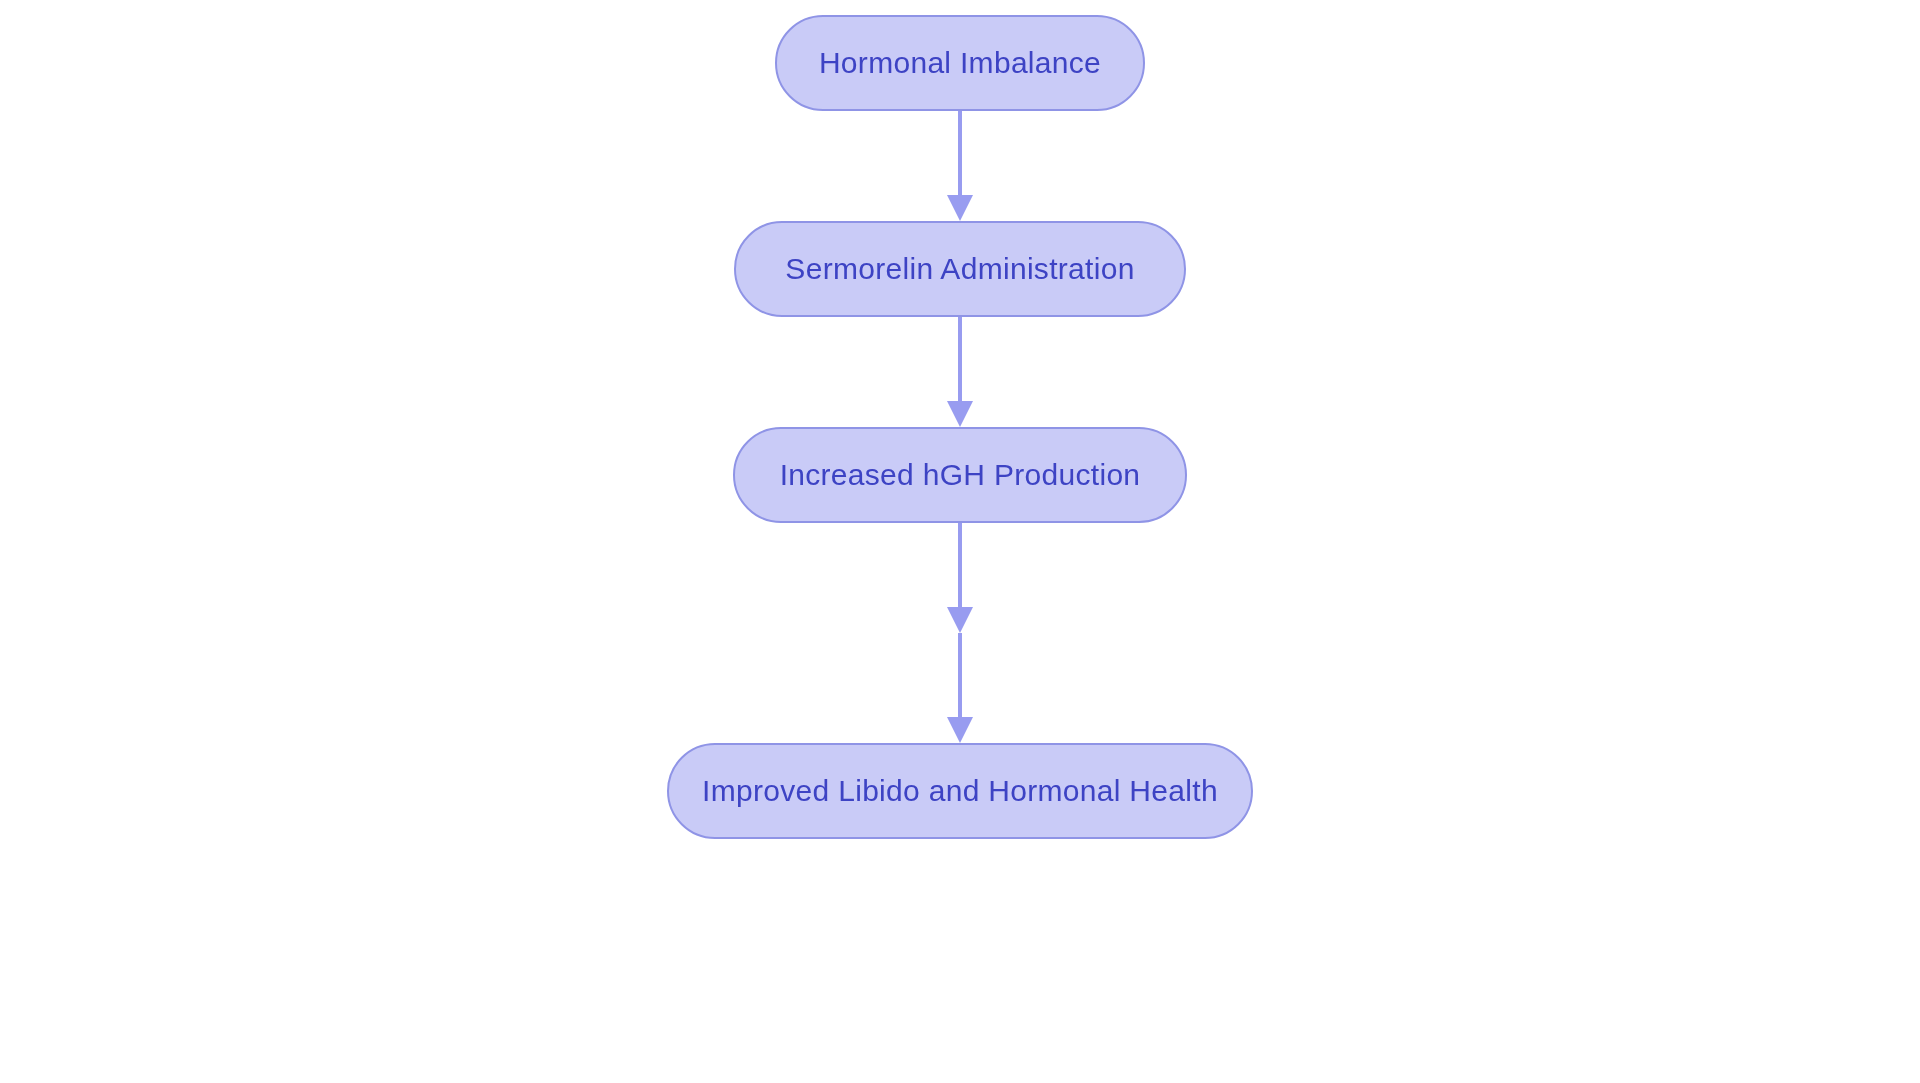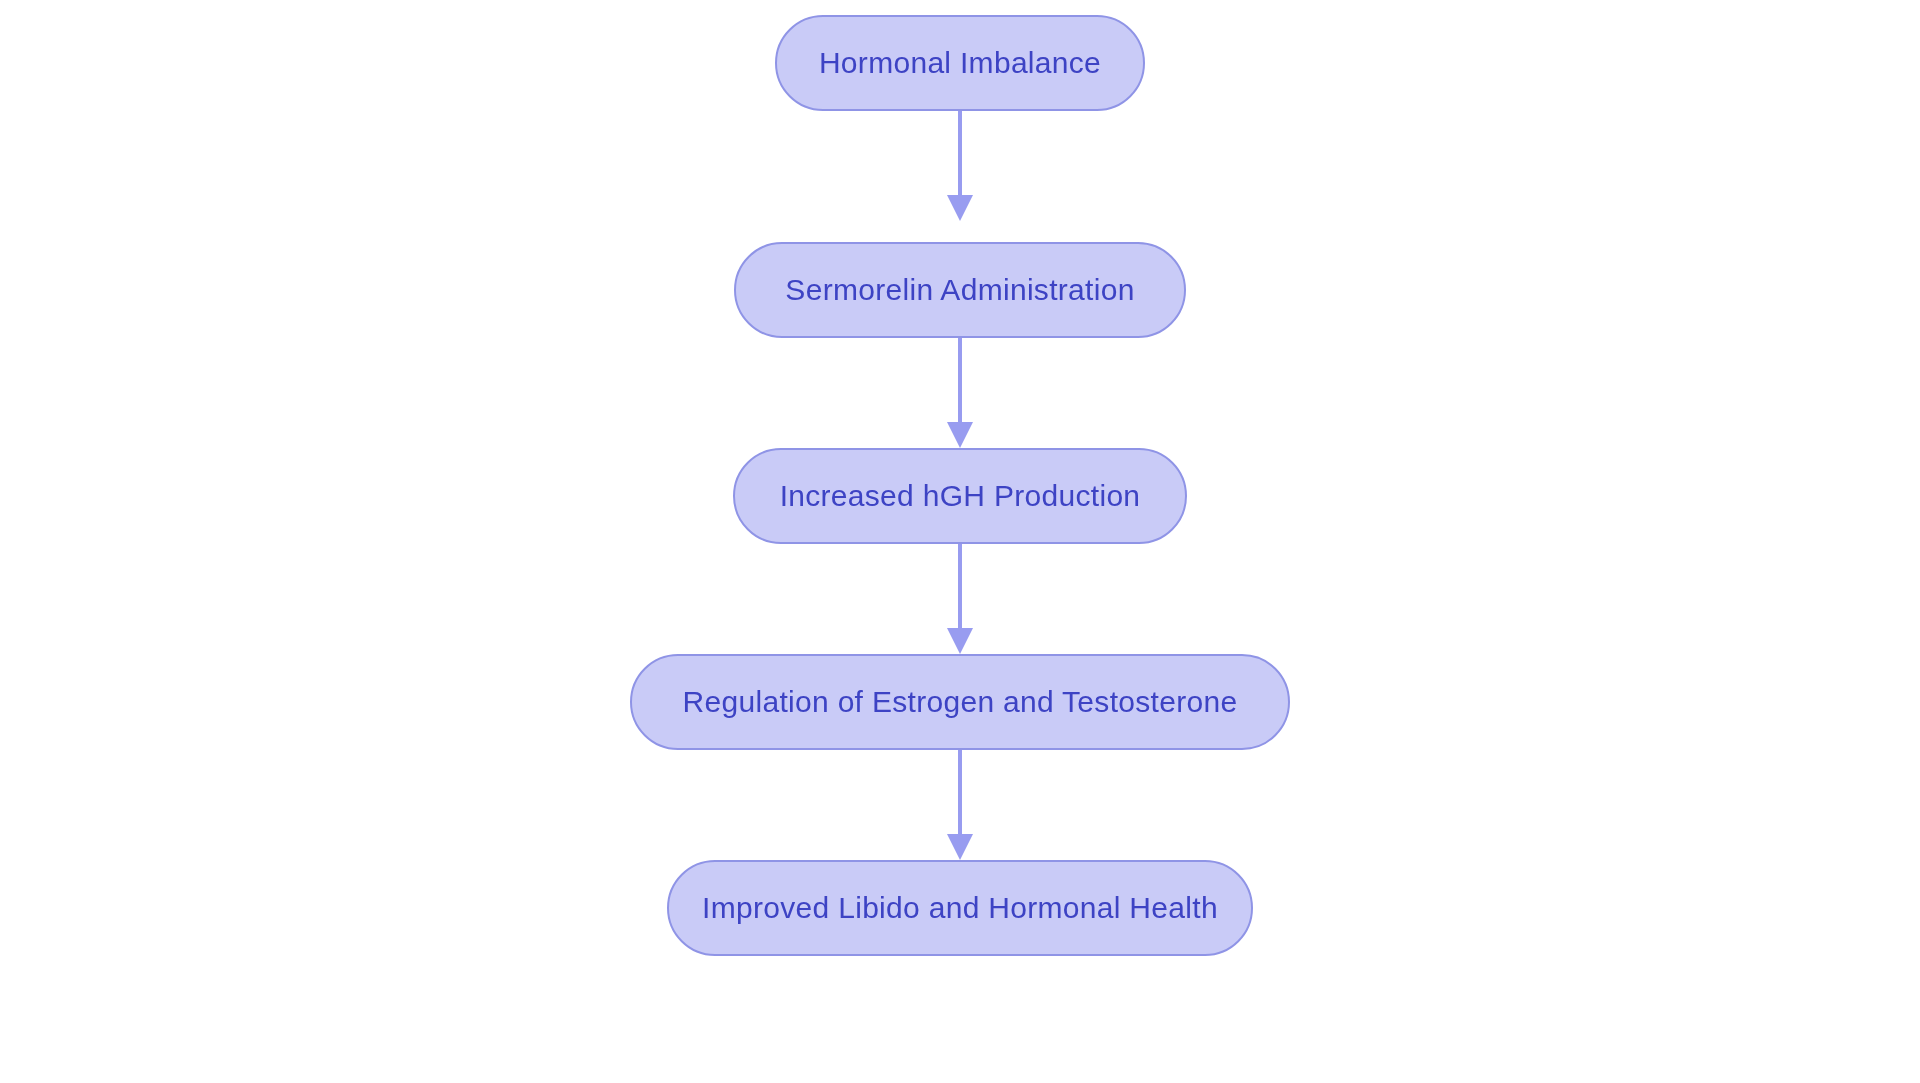--- a/index.html
+++ b/index.html
@@ -36,21 +36,21 @@
     display: flex;
     align-items: center;
     justify-content: center;
     color: var(--node-text);
     font-size: 30px;
     font-weight: 400;
     letter-spacing: 0.3px;
     white-space: nowrap;
   }
   .node-0 { width: 370px; }
-  .node-1 { width: 452px; margin-top: 21px; }
+  .node-1 { width: 452px; }
   .node-2 { width: 454px; align-items: center; }
   .node-3 { width: 660px; }
   .node-4 { width: 586px; }
   .edge {
     flex: none;
     width: 30px;
     height: 110px;
     color: var(--arrow);
   }
   .edge svg { display: block; width: 30px; height: 110px; }
@@ -87,23 +87,20 @@
     <span class="node-label">Increased hGH Production</span>
   </div>
 
   <div class="edge">
     <svg viewBox="0 0 30 110" aria-hidden="true">
       <line x1="15" y1="0" x2="15" y2="86" stroke="currentColor" stroke-width="4"></line>
       <polygon points="2,84 28,84 15,110" fill="currentColor"></polygon>
     </svg>
   </div>
 
-  <div class="node node-3">
-    <span class="node-label">Regulation of Estrogen and Testosterone</span>
-  </div>
 
   <div class="edge">
     <svg viewBox="0 0 30 110" aria-hidden="true">
       <line x1="15" y1="0" x2="15" y2="86" stroke="currentColor" stroke-width="4"></line>
       <polygon points="2,84 28,84 15,110" fill="currentColor"></polygon>
     </svg>
   </div>
 
   <div class="node node-4">
     <span class="node-label">Improved Libido and Hormonal Health</span>

